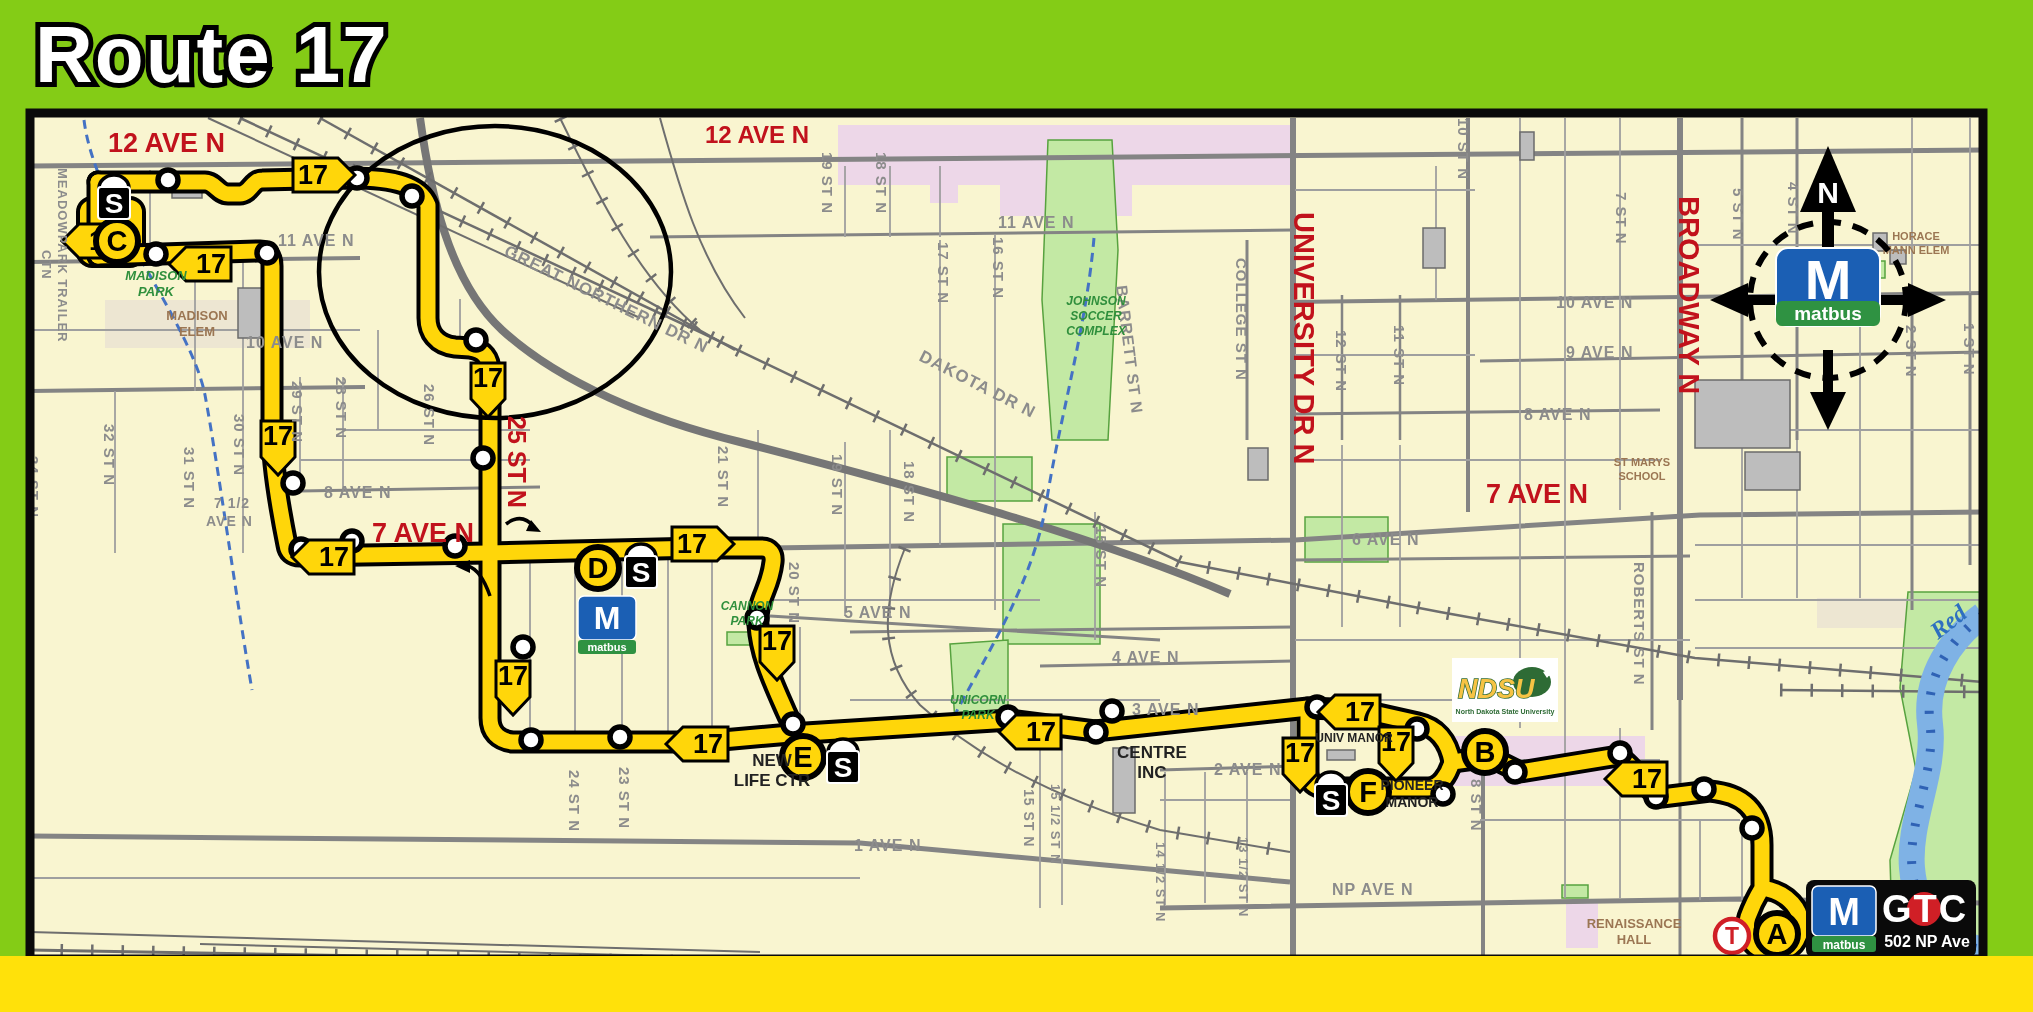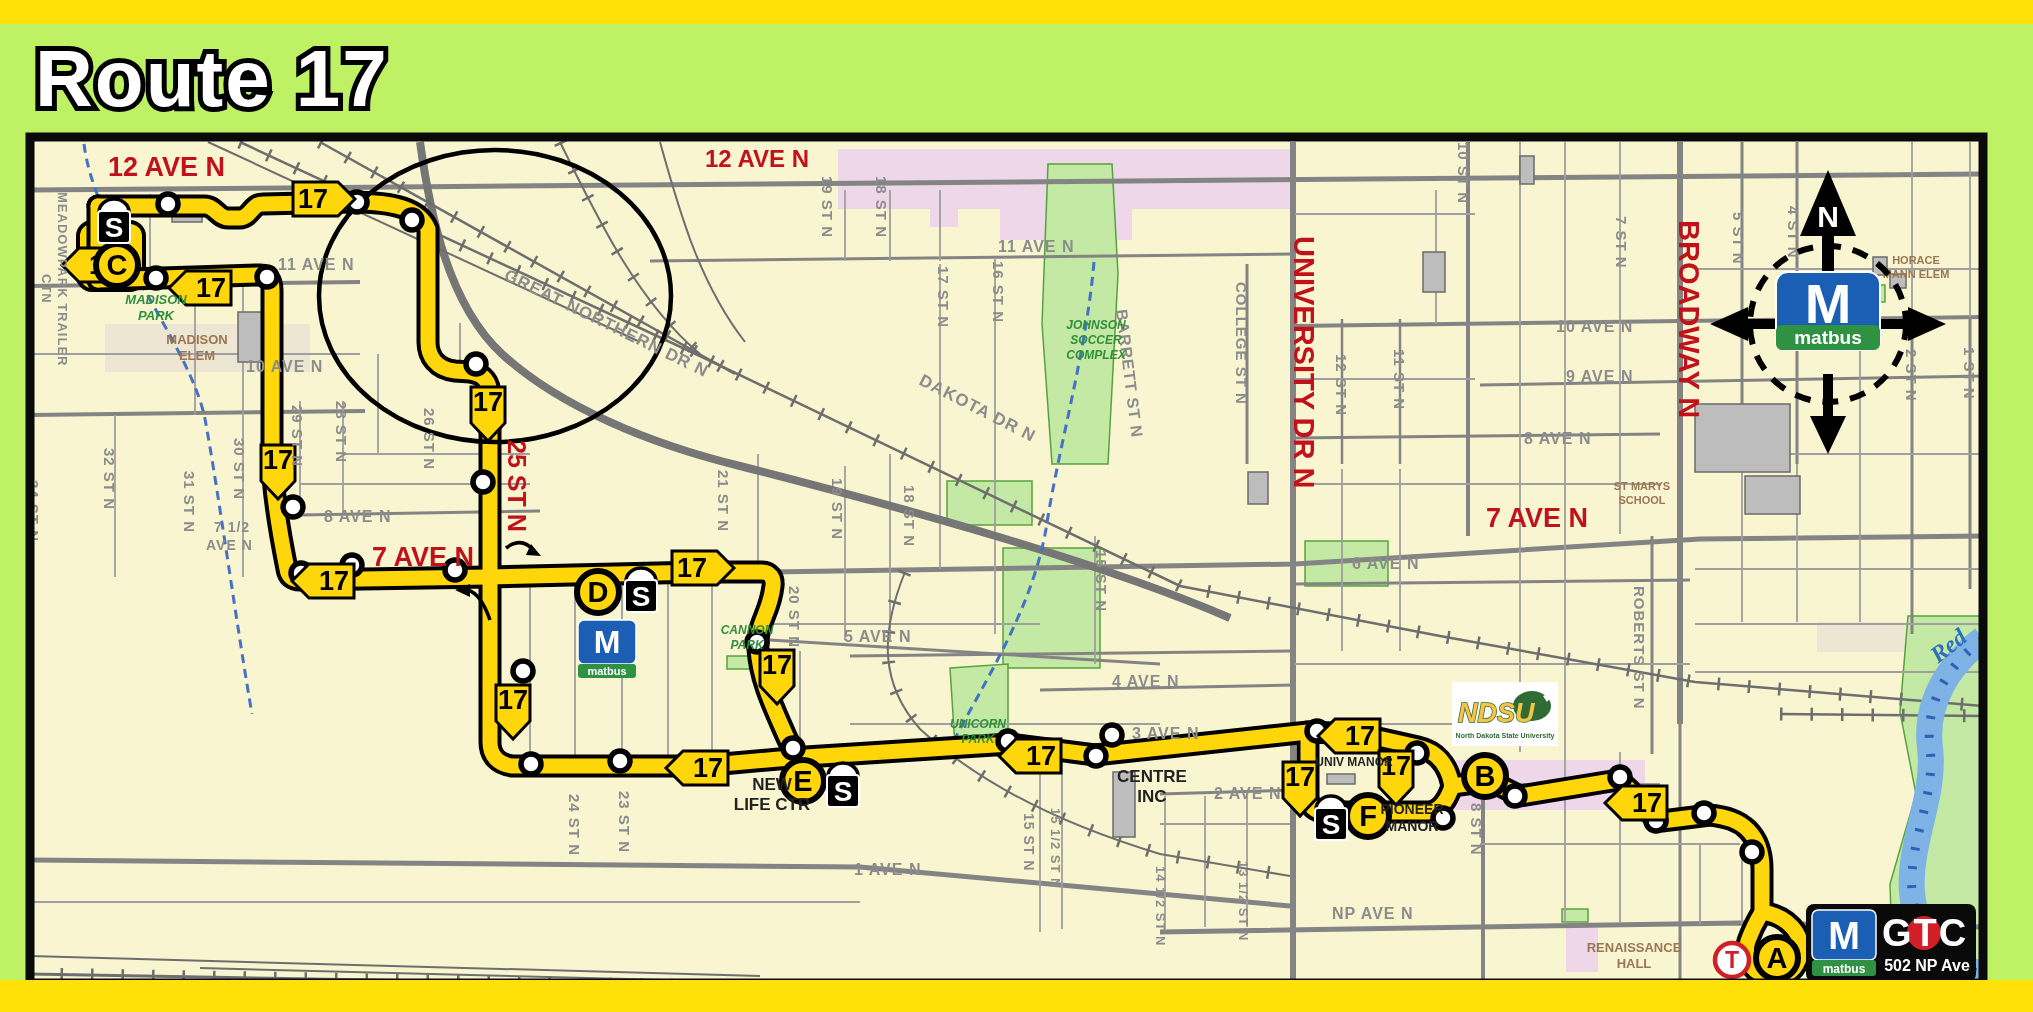--- a/index.html
+++ b/index.html
@@ -1,17 +1,17 @@
 <!DOCTYPE html>
 <html><head>
 <meta charset="utf-8">
 <style>
   html,body{margin:0;padding:0;background:#FFE10A;}
-  #stage{position:relative;width:2033px;height:956px;background:#bef264;overflow:hidden;
-         font-family:"Liberation Sans",sans-serif;margin-top:24px;}
+  #stage{position:relative;width:2033px;height:956px;background:#84cc16;overflow:hidden;
+         font-family:"Liberation Sans",sans-serif;}
   svg text{font-family:"Liberation Sans",sans-serif;}
   .lbl-red{fill:#C1121C;font-weight:bold;}
   .lbl-st{fill:#8C8C8C;font-weight:bold;letter-spacing:1px;}
   .lbl-green{fill:#2F8F3C;font-weight:bold;font-style:italic;}
   .lbl-brown{fill:#9B7653;font-weight:bold;}
   .lbl-dark{fill:#222222;font-weight:bold;}
   .lbl-blue{fill:#2E6FC0;font-style:italic;font-weight:bold;font-family:"Liberation Serif",serif;}
 </style>
 </head>
 <body>

